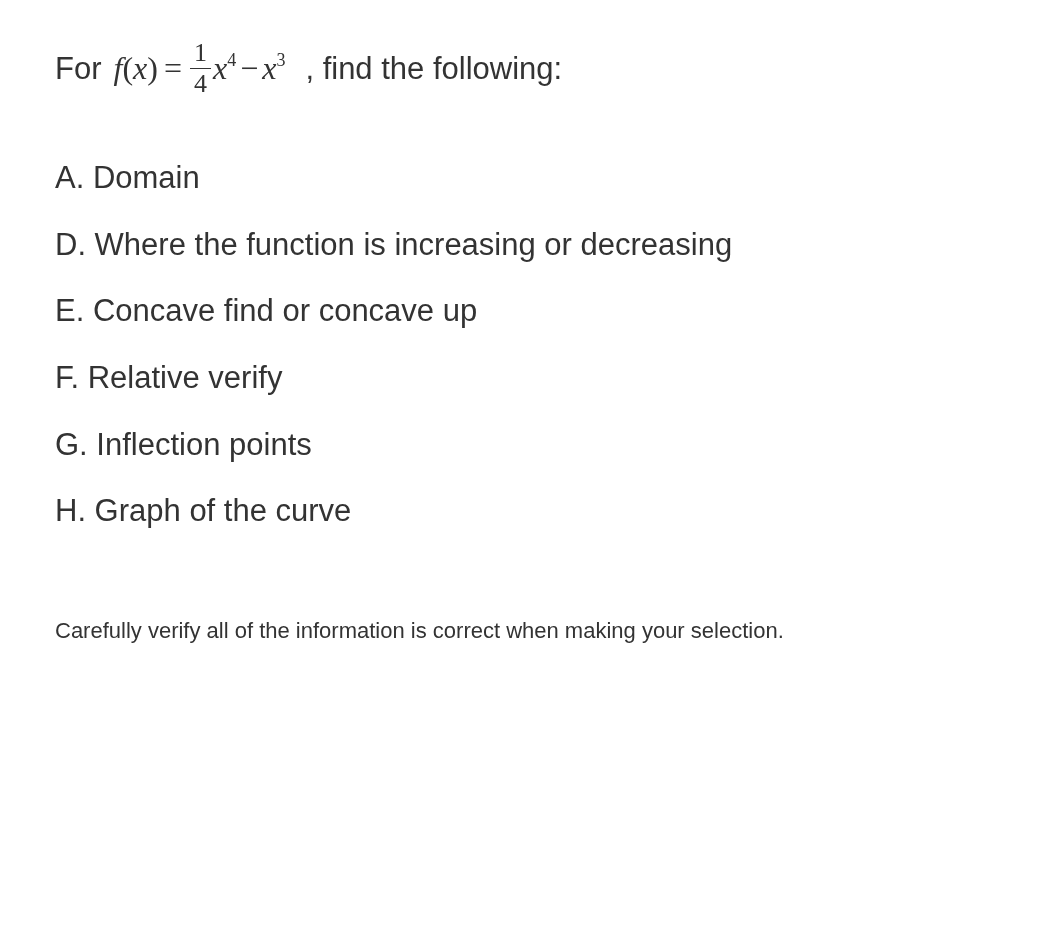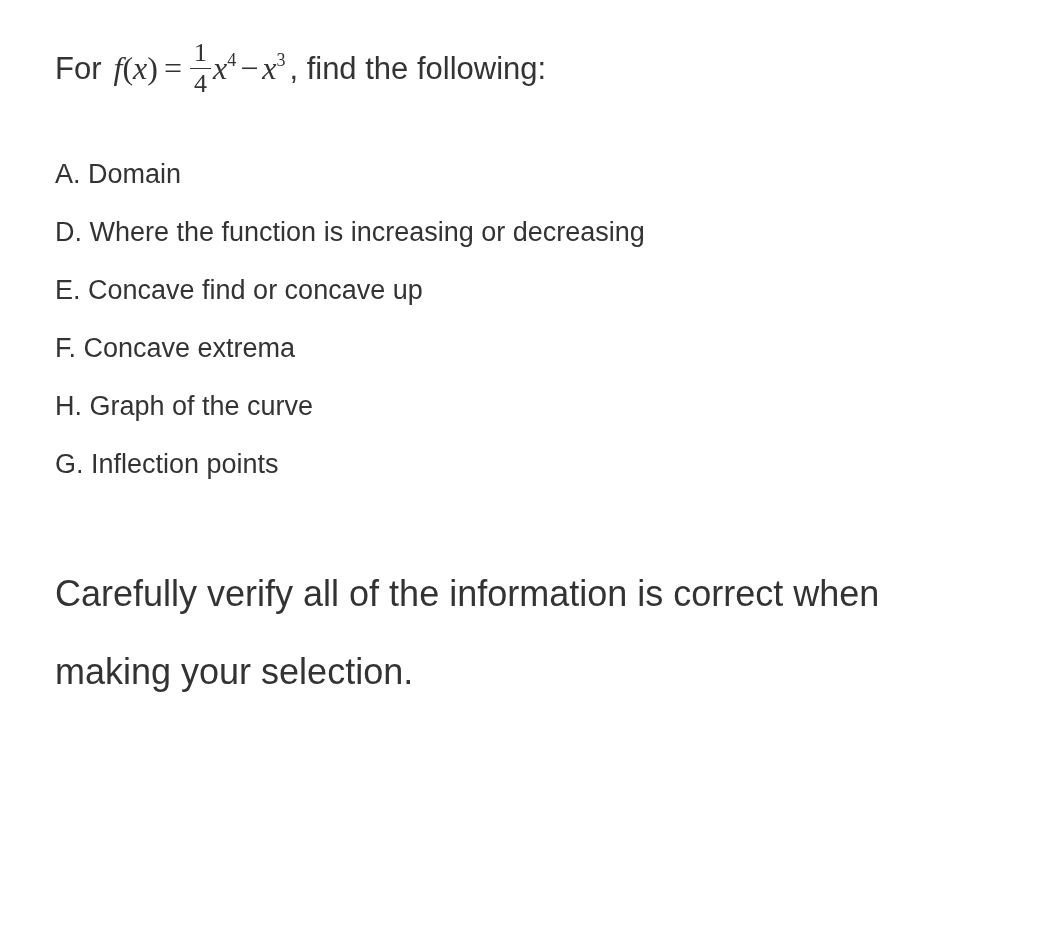--- a/index.html
+++ b/index.html
@@ -66,32 +66,32 @@
       vertical-align: super;
       position: relative;
       top: -8px;
       font-style: normal;
     }
     .formula .minus {
       font-style: normal;
       margin: 0 4px;
     }
     .intro-line .after-text {
-      margin-left: 0;
+      margin-left: 16px;
     }
     .items {
-      font-size: 27px;
+      font-size: 31px;
       line-height: 2.15;
       font-weight: 400;
     }
     .items .item {
       display: block;
     }
     .footer-text {
-      font-size: 36px;
+      font-size: 22px;
       line-height: 2.15;
       margin-top: 62px;
       font-weight: 400;
     }
     .x-var {
       font-style: italic;
       font-family: 'Times New Roman', Times, serif;
     }
     .paren {
       font-style: normal;
@@ -118,18 +118,18 @@
     <span class="term x-var">x</span>
     <span class="sup">3</span>
   </span>
   <span class="after-text">, find the following:</span>
 </div>
 
 <div class="items">
   <span class="item">A. Domain</span>
   <span class="item">D. Where the function is increasing or decreasing</span>
   <span class="item">E. Concave find or concave up</span>
-  <span class="item">F. Concave extrema</span>
+  <span class="item">F. Relative verify</span>
+  <span class="item">G. Inflection points</span>
   <span class="item">H. Graph of the curve</span>
-  <span class="item">G. Inflection points</span>
 </div>
 
 <div class="footer-text">Carefully verify all of the information is correct when making your selection.</div>
 
 </body></html>

